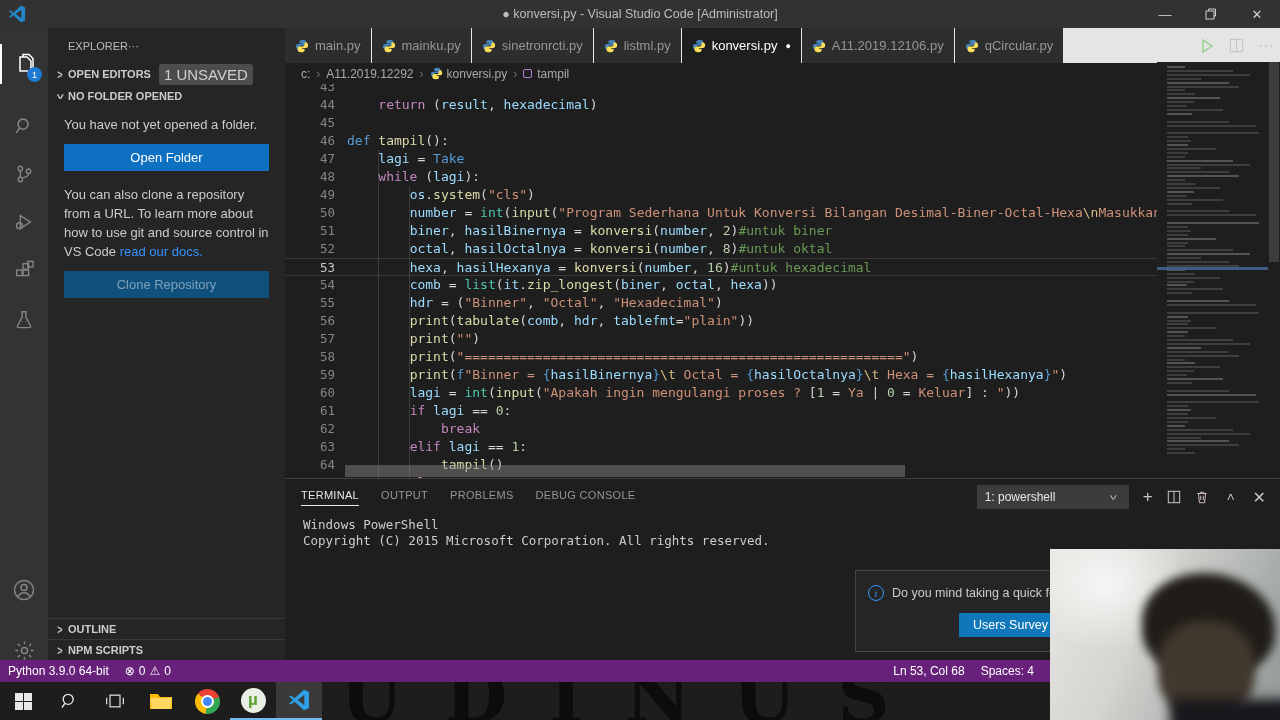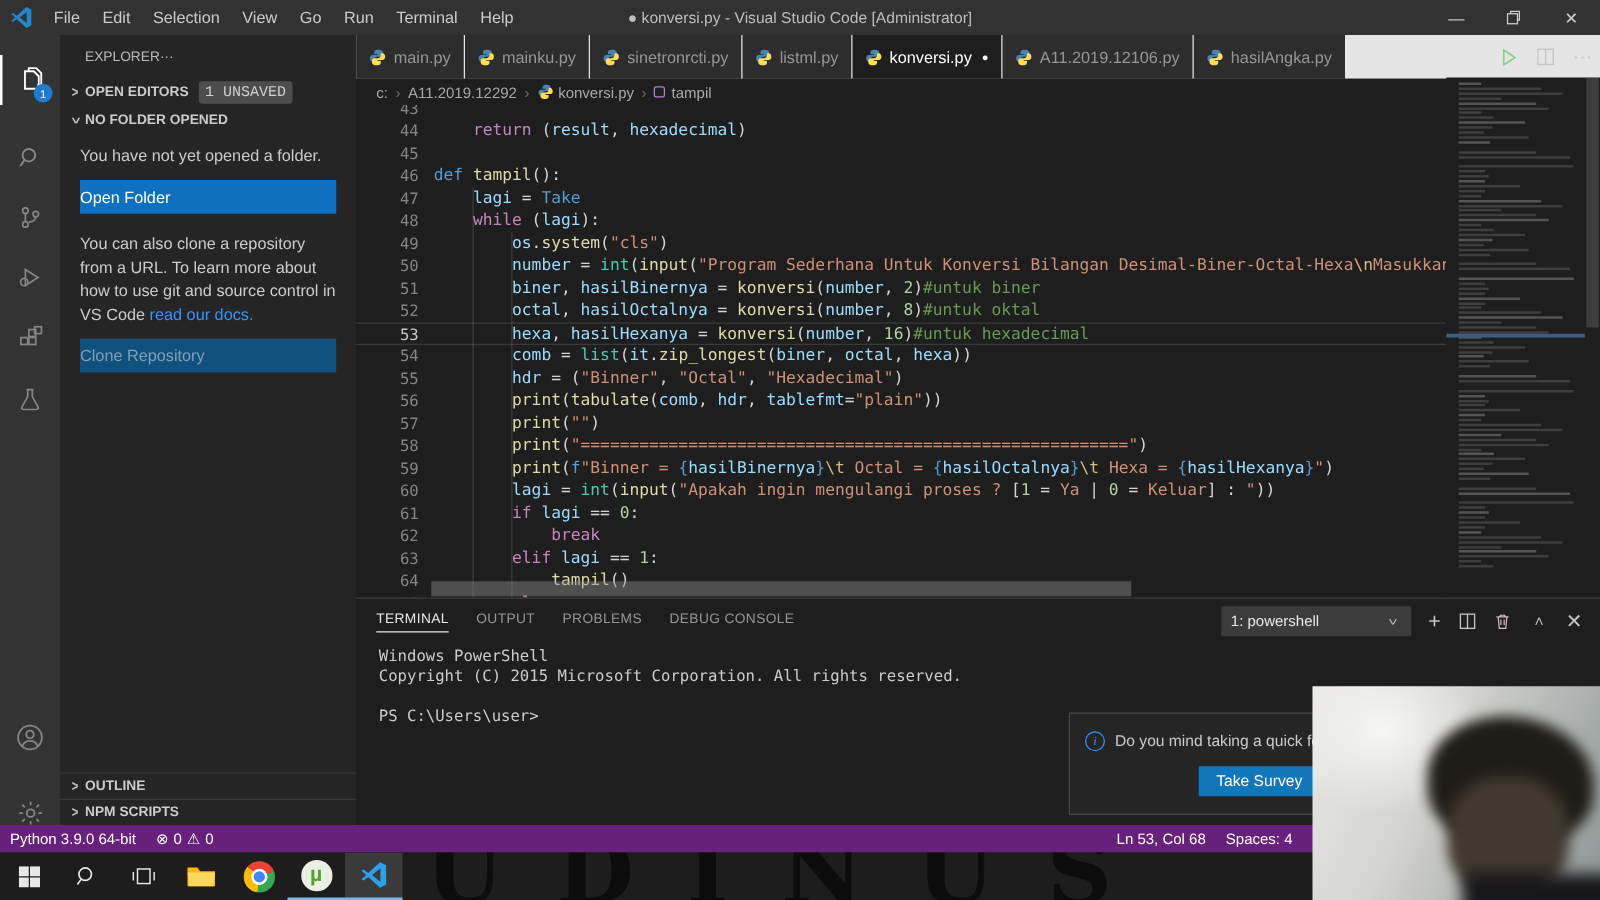--- a/index.html
+++ b/index.html
@@ -26,23 +26,23 @@
   #act-badge { position:absolute; right:6px; bottom:2px; background:#1f7ad1; color:#fff; font-size:9px;
                width:15px; height:15px; border-radius:50%; display:flex; align-items:center; justify-content:center; }
 
   
   #sidebar { position:absolute; left:48px; top:28px; width:237px; height:632px; background:#252526; color:#cccccc; }
   #sb-header { height:35px; display:flex; align-items:center; padding:0 12px 0 20px;
                font-size:11px; color:#bbbbbb; }
   .sb-row { height:22px; display:flex; align-items:center; font-size:11px; font-weight:bold; color:#cccccc; padding-left:4px; }
   .chev { display:inline-block; width:16px; text-align:center; font-size:10px; color:#c5c5c5; transform:scale(.9,1.2); }
   .chev.down { transform:rotate(90deg) scale(.9,1.2); }
-  .sb-badge { background:#4d4d4d; color:#cfcfcf; font-size:12px; font-weight:normal; border-radius:3px; padding:2px 5px; margin-left:8px;font-family:Liberation Mono, monospace; }
+  .sb-badge { background:#4d4d4d; color:#cfcfcf; font-size:15px; font-weight:normal; border-radius:3px; padding:2px 5px; margin-left:8px; }
   #sb-body { padding:8px 16px; font-size:13px; line-height:19px; color:#cccccc; }
-  .sb-btn { display:block; width:100%; text-align:left; border:none; color:#ffffff; font-size:13px;
+  .sb-btn { display:block; width:100%; text-align:center; border:none; color:#ffffff; font-size:13px;
             padding:6px 0; margin:10px 0 14px 0; cursor:pointer; font-family:inherit; }
   #open-folder-btn { background:#0e70c0; }
   #clone-btn { background:#10507c; color:rgba(255,255,255,0.45); }
   a.doc-link { color:#3794ff; text-decoration:none; }
   #sb-bottom { position:absolute; left:0; bottom:0; width:237px; }
   #sb-bottom .sb-row { border-top:1px solid #383838; height:21px; }
 
   
   #editor { position:absolute; left:285px; top:28px; width:995px; height:450px; background:#1e1e1e; }
   #tabstrip { position:absolute; left:0; top:0; width:995px; height:35px; background:#e5e5e5; display:flex; }
@@ -136,30 +136,20 @@
 </style>
 </head>
 <body>
 
 <div id="stage">
 
   <div id="titlebar">
     <svg id="vscode-logo" viewBox="0 0 24 24">
       <path fill="#2287c9" d="M17.5 0.8 7.2 10.2 3.2 7.1 1.2 8.3 5.6 12 1.2 15.7l2 1.2 4-3.1 10.3 9.4 5.3-2.6V3.4L17.5.8zM17.8 6.2v11.6L10.5 12l7.3-5.8z"></path>
     </svg>
-    <div id="menus">
-        <span class="menu-item">File</span>
-        <span class="menu-item">Edit</span>
-        <span class="menu-item">Selection</span>
-        <span class="menu-item">View</span>
-        <span class="menu-item">Go</span>
-        <span class="menu-item">Run</span>
-        <span class="menu-item">Terminal</span>
-        <span class="menu-item">Help</span>
-      </div>
     <div id="window-title">● konversi.py - Visual Studio Code [Administrator]</div>
     <div id="win-controls">
       <div class="win-btn">—</div>
       <div class="win-btn">
         <svg width="12" height="12" viewBox="0 0 12 12">
           <rect x="1" y="3" width="8" height="8" fill="none" stroke="#cfcfcf"></rect>
           <path d="M3.5 3V1h7v7h-2" fill="none" stroke="#cfcfcf"></path>
         </svg>
       </div>
       <div class="win-btn">✕</div>
@@ -297,21 +287,21 @@
               <path fill="#4584b6" d="M8 1C5.9 1 5 2 5 3.4V5h3v.8H3.4C2 5.8 1 7 1 8.7 1 10.4 2 11.9 3.4 11.9H5V10c0-1.5 1.2-2.6 2.7-2.6H11c1.2 0 2-.9 2-2.1V3.4C13 2 11.4 1 9.7 1H8z"></path>
               <path fill="#ffde57" d="M8 15c2.1 0 3-1 3-2.4V11H8v-.8h4.6c1.4 0 2.4-1.2 2.4-2.9 0-1.7-1-3.2-2.4-3.2H11V6c0 1.5-1.2 2.6-2.7 2.6H5c-1.2 0-2 .9-2 2.1v1.9C3 14 4.6 15 6.3 15H8z"></path>
             </svg></span>
           <span class="tab-label">A11.2019.12106.py</span>
         </div>
         <div class="tab">
           <span class="pyicon"><svg viewBox="0 0 16 16" width="100%" height="100%">
               <path fill="#4584b6" d="M8 1C5.9 1 5 2 5 3.4V5h3v.8H3.4C2 5.8 1 7 1 8.7 1 10.4 2 11.9 3.4 11.9H5V10c0-1.5 1.2-2.6 2.7-2.6H11c1.2 0 2-.9 2-2.1V3.4C13 2 11.4 1 9.7 1H8z"></path>
               <path fill="#ffde57" d="M8 15c2.1 0 3-1 3-2.4V11H8v-.8h4.6c1.4 0 2.4-1.2 2.4-2.9 0-1.7-1-3.2-2.4-3.2H11V6c0 1.5-1.2 2.6-2.7 2.6H5c-1.2 0-2 .9-2 2.1v1.9C3 14 4.6 15 6.3 15H8z"></path>
             </svg></span>
-          <span class="tab-label">hasilAngka.py</span>
+          <span class="tab-label">qCircular.py</span>
         </div>
       </div>
     <div id="editor-actions">
       <svg width="16" height="16" viewBox="0 0 16 16">
         <path d="M4 2l9 6-9 6z" fill="none" stroke="#89d185" stroke-width="1.3"></path>
       </svg>
       <svg width="15" height="15" viewBox="0 0 16 16">
         <rect x="1.5" y="1.5" width="13" height="13" fill="none" stroke="#c5c5c5" stroke-width="1.2"></rect>
         <path d="M8 1.5v13" stroke="#c5c5c5" stroke-width="1.2"></path>
       </svg>
@@ -487,30 +477,30 @@
       <svg width="14" height="14" viewBox="0 0 16 16">
         <rect x="1.5" y="1.5" width="13" height="13" fill="none" stroke="#c5c5c5" stroke-width="1.2"></rect>
         <path d="M8 1.5v13" stroke="#c5c5c5" stroke-width="1.2"></path>
       </svg>
       <svg width="14" height="14" viewBox="0 0 16 16">
         <path d="M2.5 4h11M6 4V2.5h4V4M4 4l1 10.5h6L12 4M6.5 6.5v5M9.5 6.5v5" fill="none" stroke="#d7bfc7" stroke-width="1.1"></path>
       </svg>
       <span class="chev" style="transform:rotate(-90deg);font-size:12px">&gt;</span>
       <span>✕</span>
     </div>
-    <div id="terminal-out"><div>Windows PowerShell</div><div>Copyright (C) 2015 Microsoft Corporation. All rights reserved.</div><div>&nbsp;</div><div>PS C:\Users\user&gt;</div></div>
+    <div id="terminal-out"><div>Windows PowerShell</div><div>Copyright (C) 2015 Microsoft Corporation. All rights reserved.</div><div>&nbsp;</div></div>
   </div>
 
   <div id="notification">
     <div id="notif-row">
       <span id="info-icon">i</span>
       <span>Do you mind taking a quick feed</span>
     </div>
     <div id="notif-buttons">
-      <button class="notif-btn">Take Survey</button>
+      <button class="notif-btn">Users Survey</button>
       <button class="notif-btn" style="width:46px"></button>
     </div>
   </div>
 
   <div id="statusbar">
     <span class="sb-item">Python 3.9.0 64-bit</span>
     <span class="sb-item">
       <span>⊗</span>
       <span>0</span>
       <span>⚠</span>

